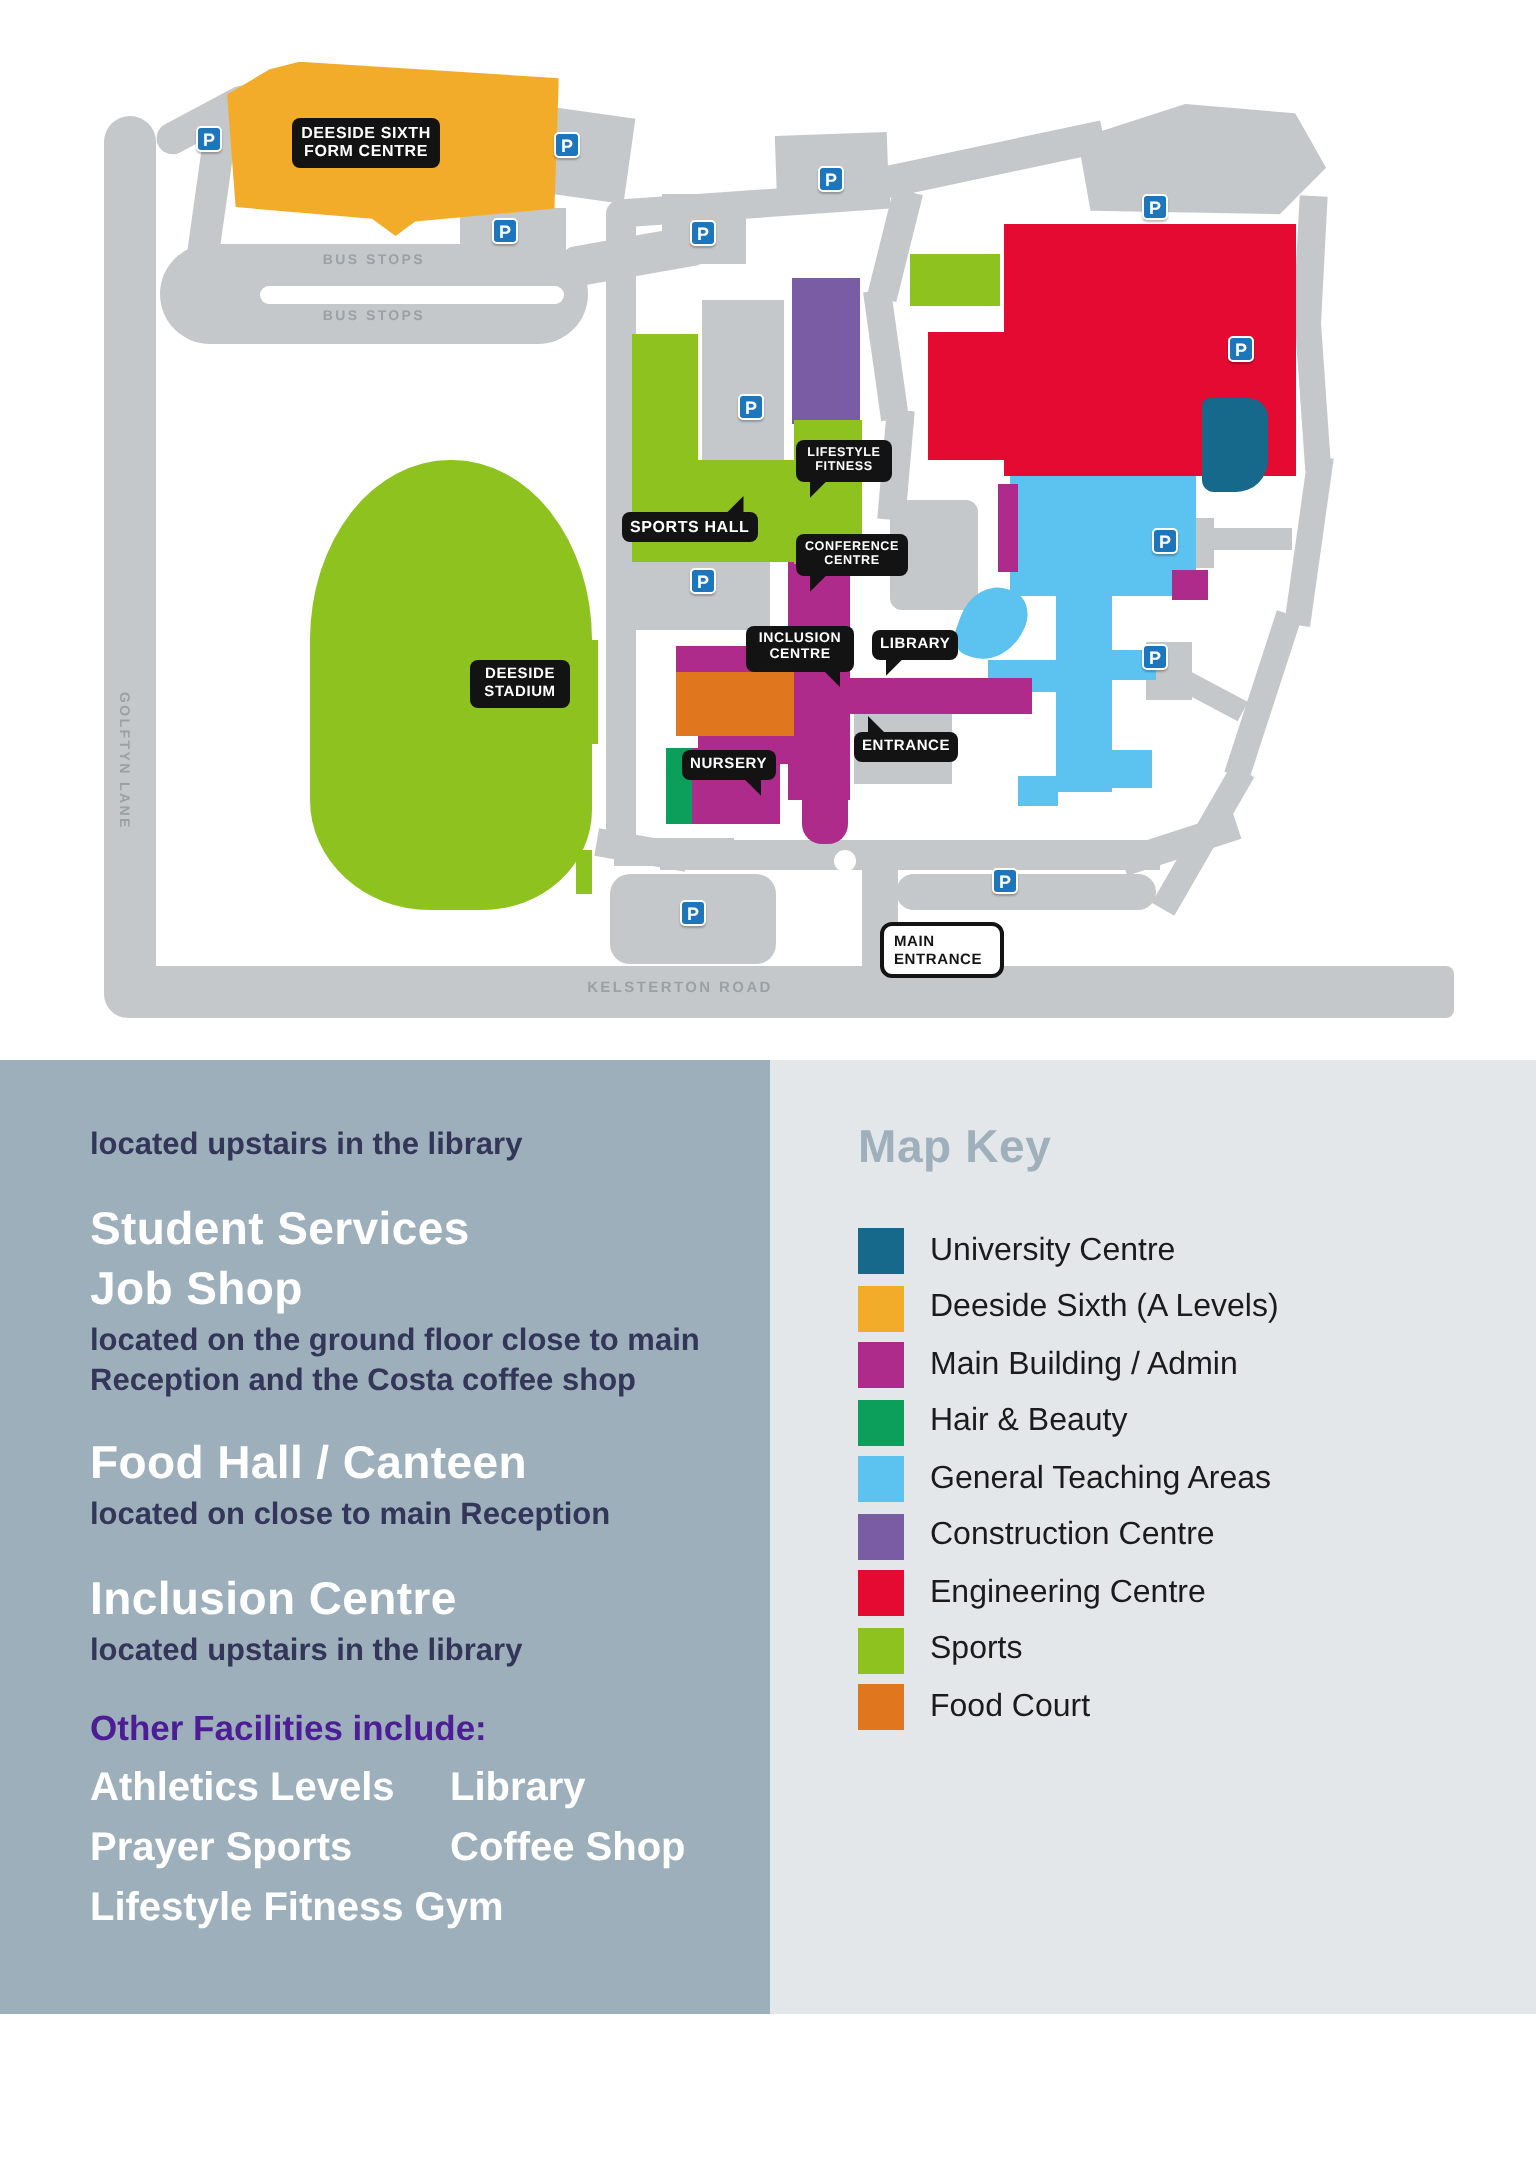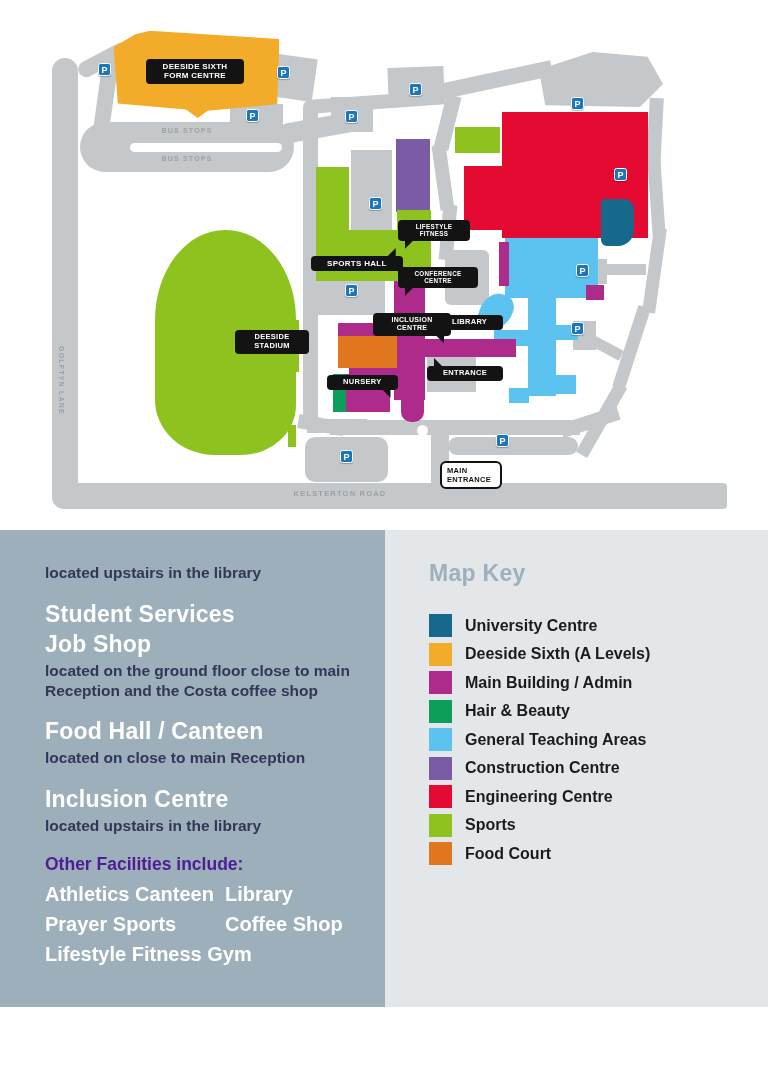--- a/index.html
+++ b/index.html
@@ -15,21 +15,21 @@
 
   .roadtext{position:absolute;z-index:4;color:#9aa1a6;font-weight:bold;
             font-size:7px;letter-spacing:1.2px;text-align:center;}
   .vtext{writing-mode:vertical-rl;letter-spacing:1.2px;}
 
   .pmark{position:absolute;z-index:5;width:13px;height:13px;border-radius:2.5px;
          color:#fff;font-size:9px;font-weight:bold;line-height:13px;text-align:center;
          border:1px solid #ffffff;box-sizing:border-box;box-shadow:0 1px 1px rgba(0,0,0,.25);}
 
   .chip{position:absolute;z-index:6;background:#131313;color:#fff;font-weight:bold;
-        border-radius:4px;padding:3px 16px;text-align:center;line-height:1.18;
+        border-radius:4px;padding:3px 4px;text-align:center;line-height:1.18;
         letter-spacing:.3px;}
   .chip::after{content:"";position:absolute;background:#131313;width:11px;height:11px;z-index:-1;}
   .chip.notail::after{display:none;}
   .tail-bl::after{left:7px;bottom:-8px;clip-path:polygon(0 100%,0 0,100% 0);}
   .tail-br::after{right:7px;bottom:-8px;clip-path:polygon(100% 100%,0 0,100% 0);}
   .tail-tl::after{left:7px;top:-8px;clip-path:polygon(0 0,0 100%,100% 100%);}
   .tail-tr::after{right:7px;top:-8px;clip-path:polygon(100% 0,0 100%,100% 100%);}
   .chip-entrance{position:absolute;z-index:6;background:#fff;color:#131313;border:2px solid #131313;
         border-radius:6px;font-weight:bold;padding:3px 5px;line-height:1.2;letter-spacing:.3px;text-align:left;}
 
@@ -41,21 +41,21 @@
   #panel-left h3{margin:6px 0 8px 0;font-size:17.5px;color:#4c1d95;}
   #facilities{display:grid;grid-template-columns:180px 1fr;row-gap:7px;}
   #facilities .fac{color:#fff;font-weight:bold;font-size:20px;}
   #facilities .span2{grid-column:1 / span 2;}
 
   #panel-right{position:absolute;left:385px;top:530px;width:383px;height:477px;
                background:#e4e7ea;box-sizing:border-box;padding:30px 0 0 44px;}
   #panel-right h2{margin:0 0 27px 0;font-size:23px;color:#9eb0bb;letter-spacing:.3px;}
   .key-row{display:flex;align-items:center;margin-bottom:5.5px;}
   .key-swatch{width:23px;height:23px;margin-right:13px;flex:0 0 auto;}
-  .key-label{font-size:16px;font-weight:bold;color:#1b1b1b;}
+  .key-label{font-size:16px;font-weight:normal;color:#1b1b1b;}
 </style>
 </head>
 <body>
 
 <div id="page">
 
   <div id="map">
 
     <div class="road" style="left:52px;top:58px;width:26px;height:451px;border-radius:13px 13px 0 16px;"></div>
     <div class="road" style="left:52px;top:483px;width:675px;height:26px;border-radius:0 4px 4px 12px;"></div>
@@ -156,21 +156,21 @@
     <div class="pmark" style="left: 496px; top: 434px; background-color: rgb(29, 118, 188);">P</div>
     <div class="pmark" style="left: 340px; top: 450px; background-color: rgb(29, 118, 188);">P</div>
 
     <div class="chip notail" style="left:146px;top:59px;width:66px;font-size:8px;">DEESIDE SIXTH FORM CENTRE</div>
     <div class="chip tail-tr" style="left:311px;top:256px;font-size:8px;white-space:nowrap;">SPORTS HALL</div>
     <div class="chip tail-bl" style="left:398px;top:220px;width:40px;font-size:6.3px;">LIFESTYLE FITNESS</div>
     <div class="chip tail-bl" style="left:398px;top:267px;width:48px;font-size:6.3px;">CONFERENCE CENTRE</div>
     <div class="chip tail-br" style="left:373px;top:313px;width:46px;font-size:7px;">INCLUSION CENTRE</div>
     <div class="chip tail-bl" style="left:436px;top:315px;font-size:7.5px;white-space:nowrap;">LIBRARY</div>
     <div class="chip tail-tl" style="left:427px;top:366px;font-size:7.5px;white-space:nowrap;">ENTRANCE</div>
-    <div class="chip tail-br" style="left:327px;top:375px;font-size:7.5px;white-space:nowrap;">NURSERY</div>
+    <div class="chip tail-br" style="left:341px;top:375px;font-size:7.5px;white-space:nowrap;">NURSERY</div>
     <div class="chip notail" style="left:235px;top:330px;width:42px;font-size:7.5px;">DEESIDE STADIUM</div>
     <div class="chip-entrance" style="left:440px;top:461px;width:48px;font-size:7.5px;">MAIN ENTRANCE</div>
   </div>
 
   <div id="panel-left">
     <div class="info-sec">
       <p>located upstairs in the library</p>
     </div>
     <div class="info-sec">
       <h2>Student Services</h2>
@@ -182,21 +182,21 @@
     <div class="info-sec">
       <h2>Food Hall / Canteen</h2>
       <p>located on close to main Reception</p>
     </div>
     <div class="info-sec">
       <h2>Inclusion Centre</h2>
       <p>located upstairs in the library</p>
     </div>
     <h3>Other Facilities include:</h3>
     <div id="facilities">
-      <span class="fac">Athletics Canteen</span>
+      <span class="fac">Athletics Levels</span>
       <span class="fac">Library</span>
       <span class="fac">Prayer Sports</span>
       <span class="fac">Coffee Shop</span>
       <span class="fac span2">Lifestyle Fitness Gym</span>
     </div>
   </div>
 
   <div id="panel-right">
     <h2>Map Key</h2>
 

